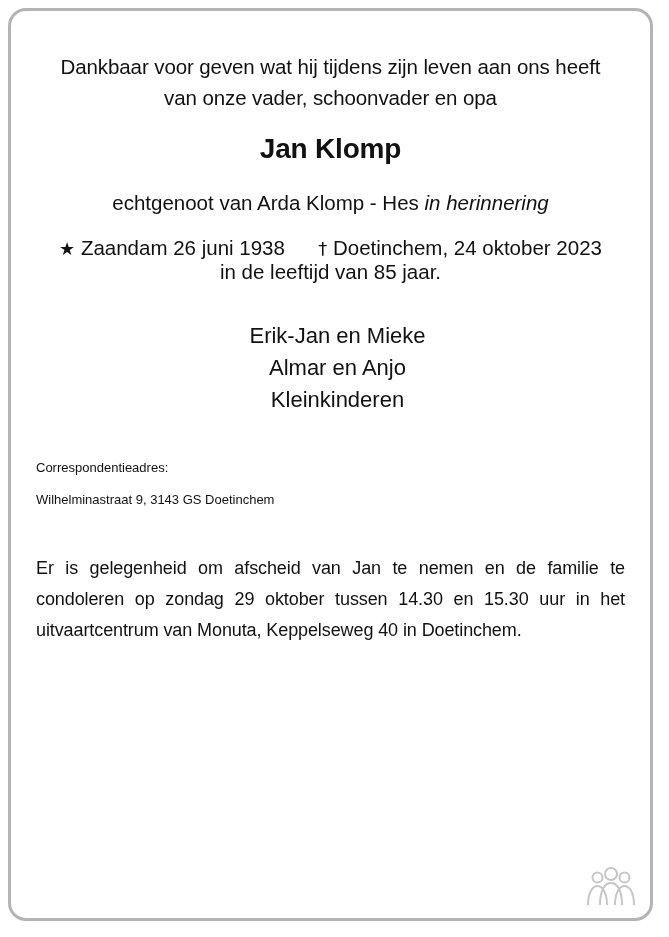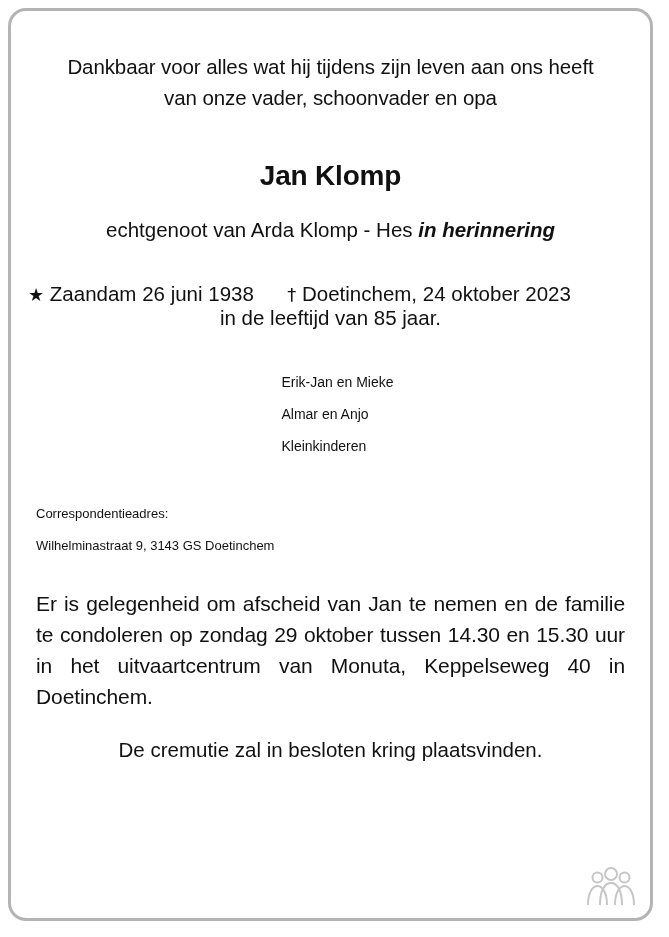--- a/index.html
+++ b/index.html
@@ -46,38 +46,37 @@
   }
   .intro div {
     white-space: nowrap;
   }
 
   .deceased-name {
     text-align: center;
     font-size: 28px;
     font-weight: bold;
     letter-spacing: -0.2px;
-    margin-top: 47px;
+    margin-top: 20px;
   }
 
   .spouse-line {
     text-align: center;
     font-size: 20.5px;
     margin-top: 26px;
     white-space: nowrap;
   }
   .spouse-line .remembrance {
     font-style: italic;
-    font-weight: bold;
   }
 
   .dates-line {
-    text-align: left;
+    text-align: center;
     font-size: 20.5px;
-    margin-top: 40px;
+    margin-top: 21px;
     white-space: nowrap;
   }
   .dates-line .gap {
     display: inline-block;
     width: 22px;
   }
   .sym {
     font-family: "DejaVu Sans", sans-serif;
     font-size: 18px;
   }
@@ -86,37 +85,37 @@
     text-align: center;
     font-size: 20.5px;
   }
 
   .survivors {
     margin-top: 36px;
     display: flex;
     justify-content: center;
   }
   .survivors-list {
-    text-align: left;
-    font-size: 14px;
+    text-align: center;
+    font-size: 22px;
     line-height: 32px;
     padding-left: 14px;
   }
 
   .address-block {
     margin-top: 36px;
     text-align: left;
     font-size: 13px;
     line-height: 32px;
     padding-left: 8px;
   }
 
   .arrangements {
-    margin-top: 26px;
-    font-size: 21px;
+    margin-top: 37px;
+    font-size: 18px;
     line-height: 31px;
     text-align: justify;
     text-align-last: left;
     padding: 0 8px;
     letter-spacing: -0.1px;
   }
 
   .closing {
     margin-top: 26px;
     text-align: center;
@@ -131,21 +130,21 @@
     height: 40px;
   }
 </style>
 </head>
 <body>
 
 <div class="notice-card">
   <div class="inner">
 
     <div class="intro">
-      <div>Dankbaar voor alles wat hij tijdens zijn leven aan ons heeft</div>
+      <div>Dankbaar voor geven wat hij tijdens zijn leven aan ons heeft</div>
       <div>van onze vader, schoonvader en opa</div>
     </div>
 
     <div class="deceased-name">Jan Klomp</div>
 
     <div class="spouse-line">
       <span>echtgenoot van Arda Klomp - Hes</span>
       <span class="remembrance">in herinnering</span>
     </div>
 
@@ -167,21 +166,20 @@
       </div>
     </div>
 
     <div class="address-block">
       <div>Correspondentieadres:</div>
       <div>Wilhelminastraat 9, 3143 GS Doetinchem</div>
     </div>
 
     <div class="arrangements">Er is gelegenheid om afscheid van Jan te nemen en de familie te condoleren op zondag 29 oktober tussen 14.30 en 15.30 uur in het uitvaartcentrum van Monuta, Keppelseweg 40 in Doetinchem.</div>
 
-    <div class="closing">De cremutie zal in besloten kring plaatsvinden.</div>
 
   </div>
 
   <svg class="logo" viewBox="0 0 54 40">
     <g fill="none" stroke="#c6c6c6" stroke-width="2">
       <circle cx="13.5" cy="10.5" r="5"></circle>
       <circle cx="27" cy="7" r="6"></circle>
       <circle cx="40.5" cy="10.5" r="5"></circle>
       <path d="M4 38 C4 24, 9.5 19, 13.5 19 C17.5 19, 23 24, 23 38"></path>
       <path d="M16 38 C16 22, 21.5 16, 27 16 C32.5 16, 38 22, 38 38"></path>

